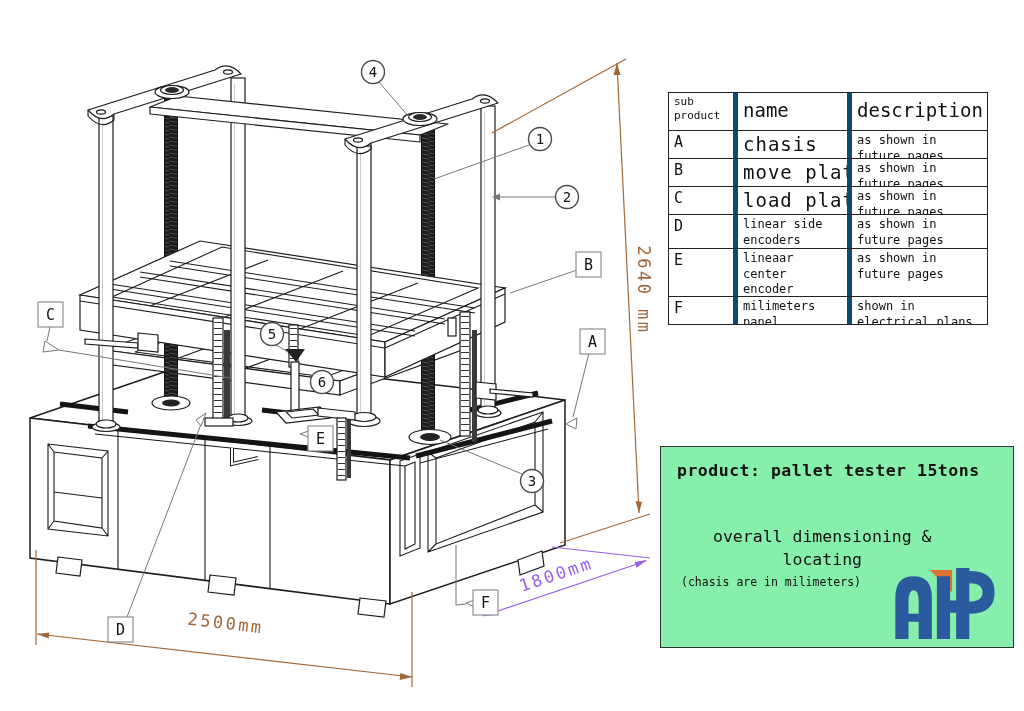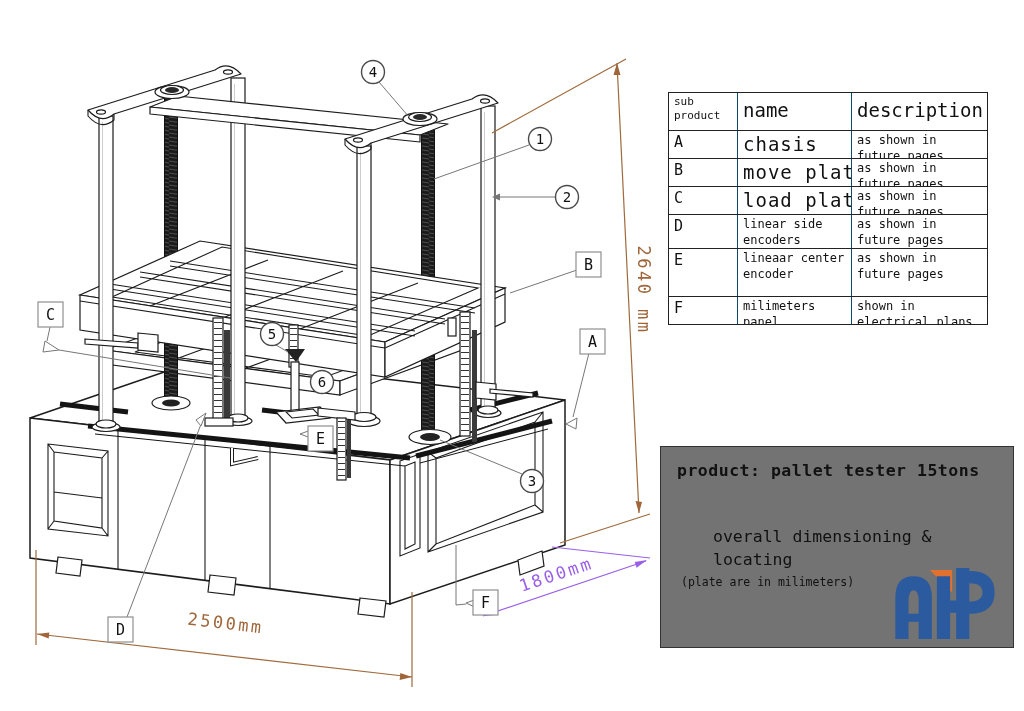--- a/index.html
+++ b/index.html
@@ -21,33 +21,33 @@
   .lbox{fill:#fff;stroke:#8f8f8f;stroke-width:1.2;}
   .ltxt{font-size:15px;fill:#111;text-anchor:middle;}
   .tick{stroke:#333;stroke-dasharray:1 5;fill:none;}
   .dk{fill:#3a3a3a;stroke:none;}
 
   
   .ref-table{position:absolute;left:668px;top:92px;width:318px;border:1.3px solid #222;
              background:#fff;}
   .tr{display:grid;grid-template-columns:69px 114px 132px;border-bottom:1px solid #222;}
   .tr:last-child{border-bottom:none;}
-  .td{border-right:1px solid #0c4a6e;padding:2px 4px 0 5px;overflow:hidden;color:#111;}
+  .td{border-right:5px solid #0c4a6e;padding:2px 4px 0 5px;overflow:hidden;color:#111;}
   .td:last-child{border-right:none;}
   .r-h{height:37px;}  .r-a{height:27px;} .r-b{height:27px;} .r-c{height:27px;}
   .r-d{height:33px;}  .r-e{height:47px;} .r-f{height:27px;}
   .h-sub{font-size:11px;line-height:1.25;}
   .h-big{font-size:19px;padding-top:6px;}
   .c-sub{font-size:15px;}
   .c-name-lg{font-size:19px;letter-spacing:1px;white-space:nowrap;}
   .c-sm{font-size:12px;line-height:1.3;}
 
   
   .title-block{position:absolute;left:660px;top:446px;width:354px;height:202px;
-               border:1.6px solid #333;background:#737373;box-sizing:border-box;color:#111;}
+               border:1.6px solid #333;background:#86efac;box-sizing:border-box;color:#111;text-align:center;}
   .tb-product{position:absolute;left:16px;top:14px;font-size:16.5px;font-weight:bold;
               letter-spacing:0.5px;}
   .tb-sub{position:absolute;left:16px;top:78px;font-size:16.5px;line-height:1.4;
           white-space:pre-line;margin-left:36px;}
   .tb-units{position:absolute;left:20px;top:128px;font-size:11.5px;}
   .tb-logo{position:absolute;right:12px;bottom:2px;}
 </style>
 </head>
 <body>
 
@@ -298,21 +298,21 @@
     <div class="td c-sm">milimeters panel</div>
     <div class="td c-sm">shown in electrical plans</div>
   </div>
 </div>
 
 
 <div class="title-block">
   <div class="tb-product">product: pallet tester 15tons</div>
   <div class="tb-sub">overall dimensioning &amp;
 locating</div>
-  <div class="tb-units">(plate are in milimeters)</div>
+  <div class="tb-units">(chasis are in milimeters)</div>
   <div class="tb-logo">
     <svg width="112" height="78" viewBox="0 0 110 77">
       <polygon points="40,7 62,7 62,29" fill="#e0712f"></polygon>
       <path fill="#2b5a9e" fill-rule="evenodd" d="M6,75 L6,34 Q6,13 24,13 Q42,13 42,34 L42,75 L29,75 L29,58 L19,58 L19,75 Z
                M19,50 L19,38 Q19,27 24,27 Q29,27 29,38 L29,50 Z"></path>
       <path fill="#2b5a9e" fill-rule="evenodd" d="M47,13 L60,13 L60,37 L66,37 L66,5 L79,5 L79,8 Q104,8 104,29 Q104,50 79,50 L79,75 L66,75 L66,49 L60,49 L60,75 L47,75 Z
                M79,20 L79,38 Q92,38 92,29 Q92,20 79,20 Z"></path>
     </svg>
   </div>
 </div>

